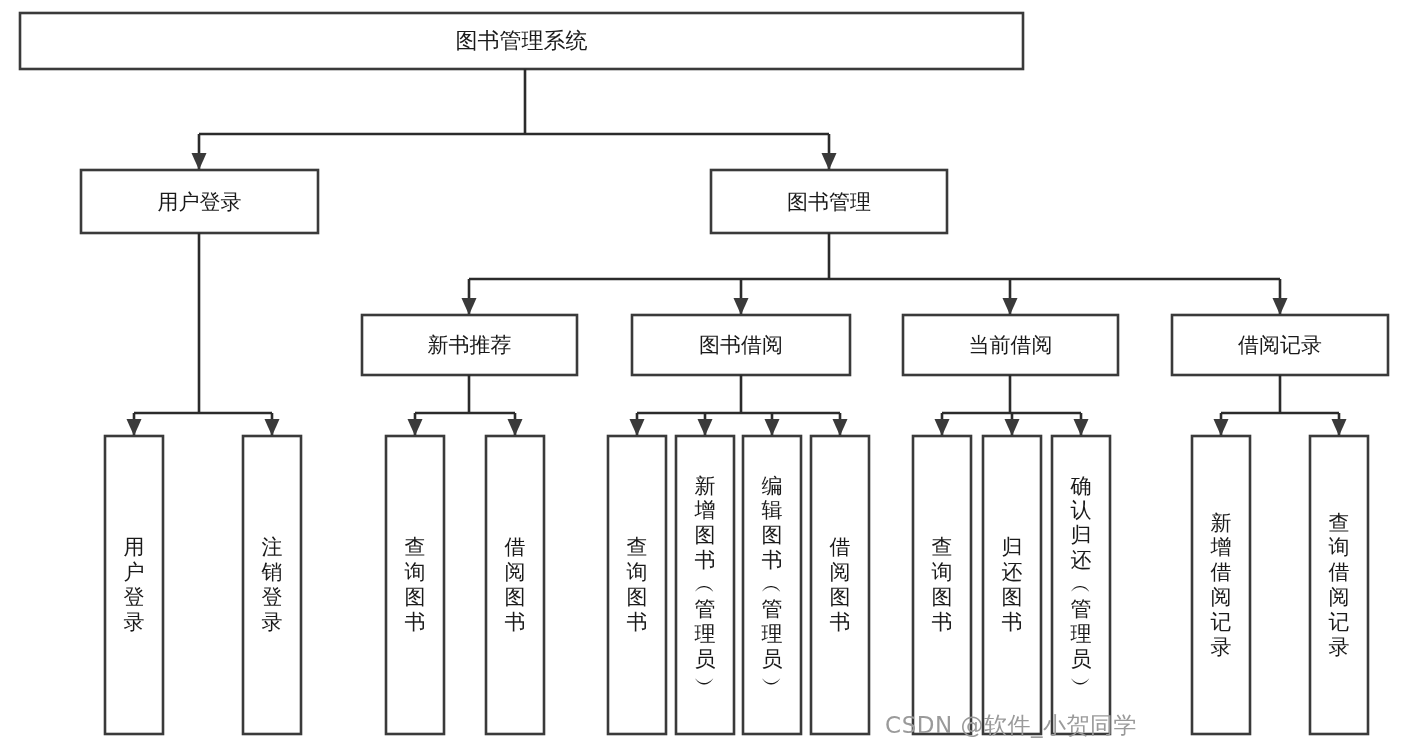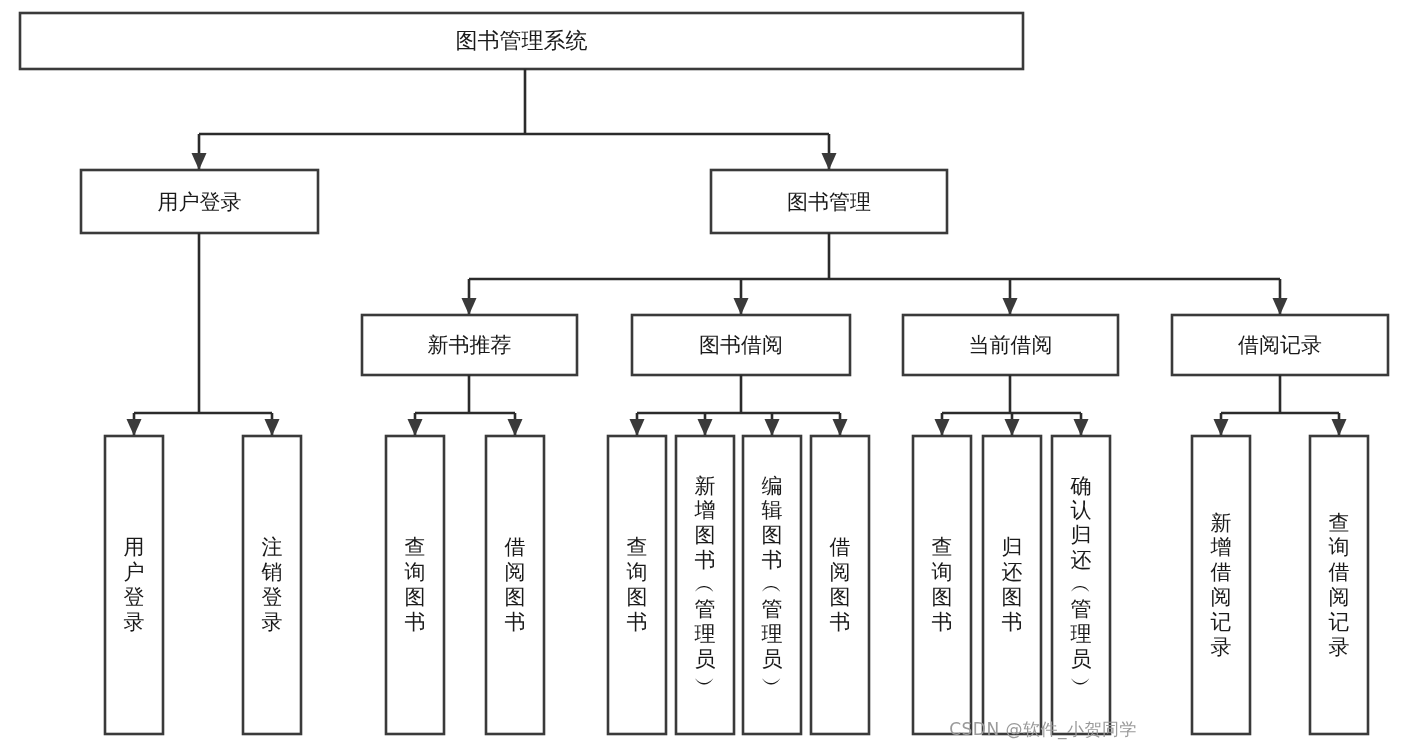--- a/index.html
+++ b/index.html
@@ -73,21 +73,21 @@
   }
   .leaf-label span.ch {
     display: block;
     text-align: center;
   }
   .watermark {
     position: absolute;
     right: 8px;
     bottom: 6px;
     font-family: "DejaVu Sans", "Liberation Sans", sans-serif;
-    font-size: 17px;
+    font-size: 23px;
     color: #9a9a9a;
     letter-spacing: 0.5px;
     user-select: none;
   }
 </style>
 </head>
 <body>
 
 <div id="diagram-root">
   <svg class="diagram-canvas" id="diagram-svg" viewBox="0 0 1405 747" xmlns="http://www.w3.org/2000/svg">

